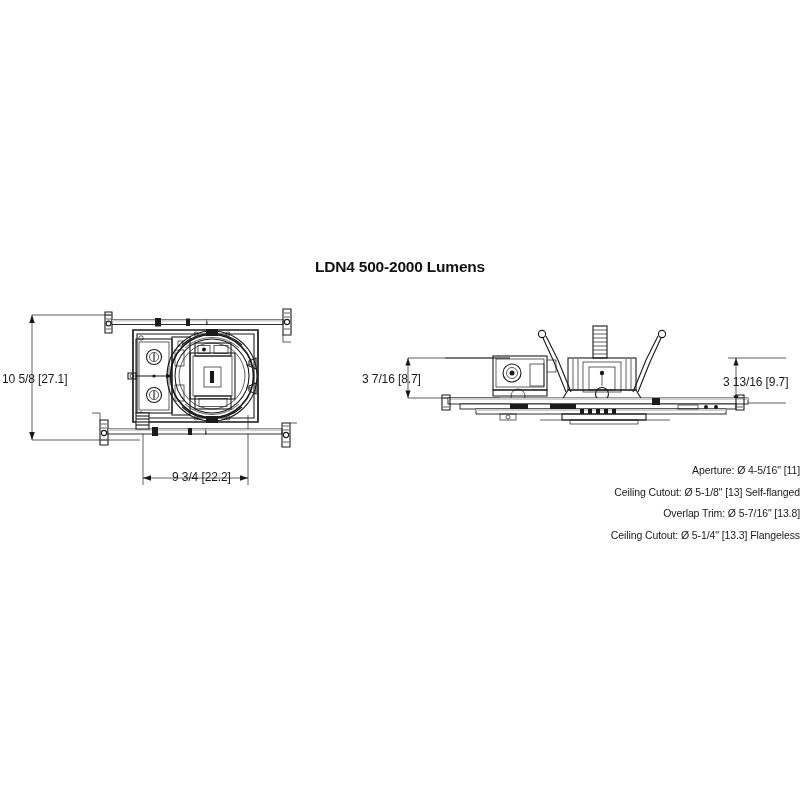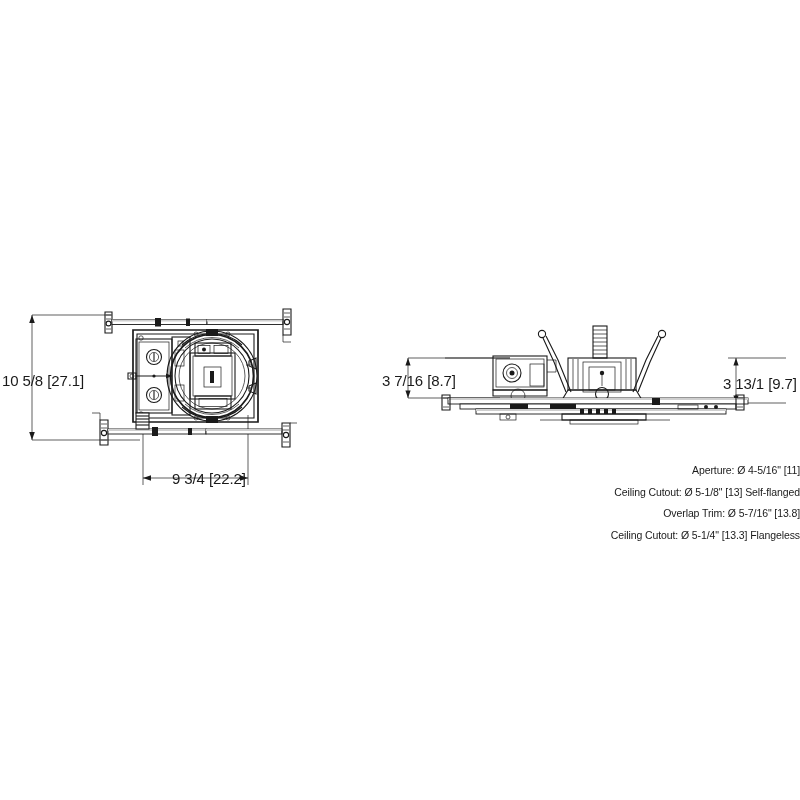--- a/index.html
+++ b/index.html
@@ -28,28 +28,28 @@
     width: 800px;
     text-align: center;
     font-size: 15.5px;
     font-weight: bold;
     letter-spacing: -0.2px;
     color: #111111;
     white-space: nowrap;
   }
   .dim-label {
     position: absolute;
-    font-size: 15px;
+    font-size: 12px;
     color: #1a1a1a;
     white-space: nowrap;
     letter-spacing: -0.1px;
   }
   #dim-height-left  { left: 2px;   top: 372px; }
   #dim-width-bottom { left: 172px; top: 470px; }
-  #dim-height-mid   { left: 382px; top: 372px; }
+  #dim-height-mid   { left: 362px; top: 372px; }
   #dim-height-right { left: 723px; top: 375px; }
 
   .spec-block {
     position: absolute;
     left: 568px;
     top: 460px;
     width: 232px;
   }
   .spec-line {
     font-size: 10.5px;
@@ -65,20 +65,21 @@
   .med  { stroke-width: 1.1; }
   .thick{ stroke-width: 1.7; }
   .fillblk { fill: #1a1a1a; stroke: none; }
   .fillwht { fill: #ffffff; stroke: #1a1a1a; stroke-width: 0.9; }
 </style>
 </head>
 <body>
 
 <div id="sheet">
 
+  <div class="title">LDN4 500-2000 Lumens</div>
 
   <svg style="position:absolute; left:0px; top:295px;" width="360" height="200" viewBox="0 0 360 200">
 
     <g class="ln thin">
       <line x1="32" y1="20" x2="112" y2="20"></line>
       <line x1="32" y1="145" x2="140" y2="145"></line>
       <line x1="32" y1="20" x2="32" y2="145"></line>
       <line x1="143" y1="135" x2="143" y2="190"></line>
       <line x1="248" y1="120" x2="248" y2="190"></line>
       <line x1="143" y1="183" x2="248" y2="183"></line>
@@ -311,21 +312,21 @@
       <line class="ln thin" x1="150" y1="100" x2="280" y2="100"></line>
     </g>
 
     <g>
       <rect x="110" y="94" width="16" height="6" class="ln thin" fill="#ffffff"></rect>
       <circle cx="118" cy="97" r="2" class="ln thin" fill="#ffffff"></circle>
     </g>
   </svg>
 
   <div class="dim-label" id="dim-height-mid">3 7/16 [8.7]</div>
-  <div class="dim-label" id="dim-height-right">3 13/1 [9.7]</div>
+  <div class="dim-label" id="dim-height-right">3 13/16 [9.7]</div>
 
   <div class="spec-block">
     <div class="spec-line">Aperture:   Ø 4-5/16" [11]</div>
     <div class="spec-line">Ceiling Cutout:   Ø 5-1/8" [13]  Self-flanged</div>
     <div class="spec-line">Overlap Trim:   Ø 5-7/16" [13.8]</div>
     <div class="spec-line">Ceiling Cutout:   Ø 5-1/4" [13.3]  Flangeless</div>
   </div>
 
 </div>
 

